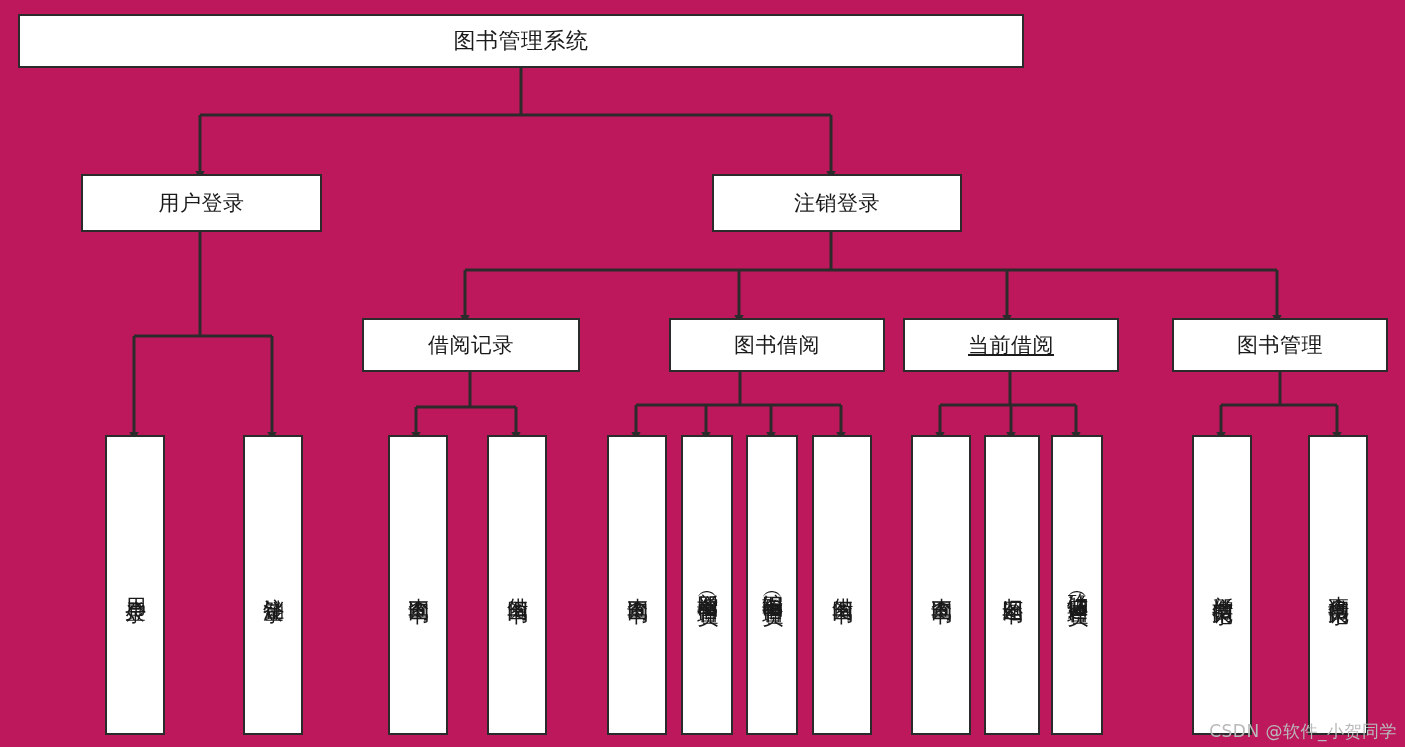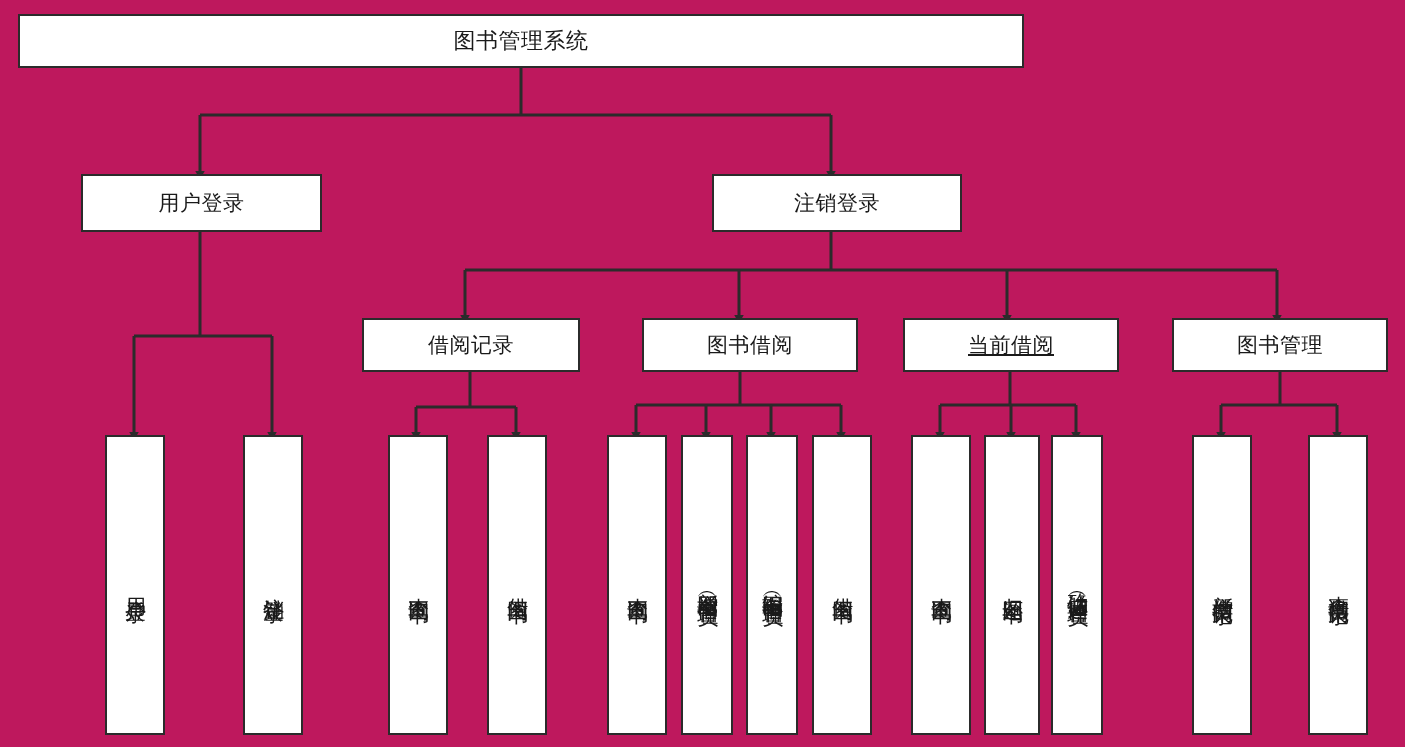--- a/index.html
+++ b/index.html
@@ -132,21 +132,21 @@
         <span class="label">用户登录</span>
       </div>
       <div class="node horizontal lvl1" style="left: 712px; top: 174px; width: 250px; height: 58px;">
         <span class="label">注销登录</span>
       </div>
     </div>
   <div id="nodes-level2">
       <div class="node horizontal lvl2" style="left: 362px; top: 318px; width: 218px; height: 54px;">
         <span class="label">借阅记录</span>
       </div>
-      <div class="node horizontal lvl2" style="left: 642px; top: 318px; width: 216px; height: 54px;">
+      <div class="node horizontal lvl2" style="left: 669px; top: 318px; width: 216px; height: 54px;">
         <span class="label">图书借阅</span>
       </div>
       <div class="node horizontal lvl2" style="left: 903px; top: 318px; width: 216px; height: 54px; text-decoration: underline;">
         <span class="label">当前借阅</span>
       </div>
       <div class="node horizontal lvl2" style="left: 1172px; top: 318px; width: 216px; height: 54px;">
         <span class="label">图书管理</span>
       </div>
     </div>
   <div id="nodes-leaves">
@@ -184,13 +184,14 @@
         <span class="label">确认归还（管理员）</span>
       </div>
       <div class="node vertical leaf" style="left: 1192px; top: 435px; width: 60px; height: 300px;">
         <span class="label">新增借阅记录</span>
       </div>
       <div class="node vertical leaf" style="left: 1308px; top: 435px; width: 60px; height: 300px;">
         <span class="label">查询借阅记录</span>
       </div>
     </div>
 
+  <div id="watermark">CSDN @软件_小贺同学</div>
 </div>
 
 </body></html>

